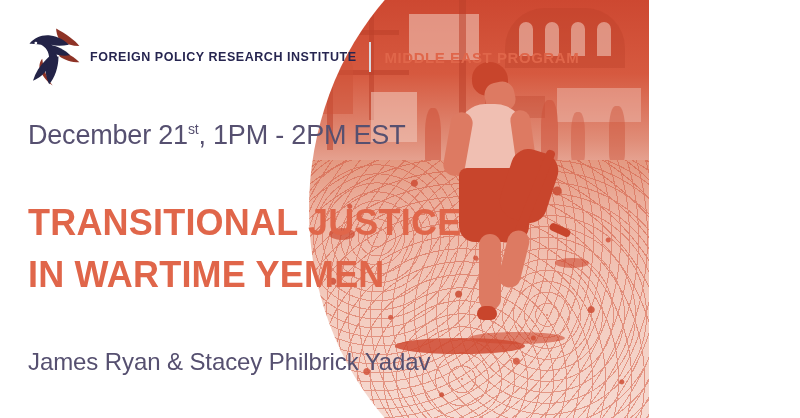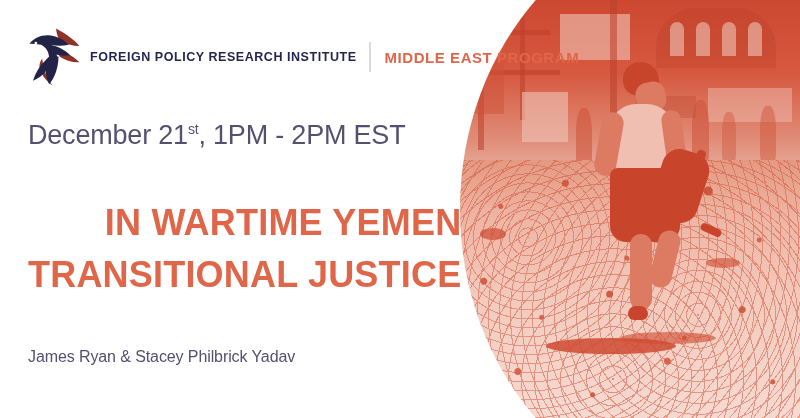--- a/index.html
+++ b/index.html
@@ -6,25 +6,24 @@
     margin: 0;
     padding: 0;
     background: #ffffff;
   }
   body {
     font-family: "Liberation Sans", sans-serif;
   }
 
   .poster {
     position: relative;
-    width: 800px;
+    width: 649px;
     height: 418px;
     background: #ffffff;
     overflow: hidden;
-    text-align: right;
   }
 
   
   .photo-panel {
     position: absolute;
     top: 0;
     right: 0;
     width: 340px;
     height: 418px;
     overflow: hidden;
@@ -179,21 +178,21 @@
     letter-spacing: 0.2px;
     line-height: 52px;
     white-space: nowrap;
   }
   .title-line { display: block; }
 
   .speakers {
     position: absolute;
     left: 28px;
     top: 348px;
-    font-size: 16px;
+    font-size: 24px;
     color: #565070;
     letter-spacing: -0.1px;
     white-space: nowrap;
   }
 </style>
 </head>
 <body>
 
 <div class="poster">
 
@@ -272,20 +271,20 @@
       <span class="brand-divider"></span>
 
       <span class="brand-program">MIDDLE EAST PROGRAM</span>
     </div>
 
     <div class="date-line">
       <span>December 21</span><sup>st</sup><span>, 1PM - 2PM EST</span>
     </div>
 
     <div class="title">
+      <span class="title-line">TRANSITIONAL JUSTICE</span>
       <span class="title-line">IN WARTIME YEMEN</span>
-      <span class="title-line">TRANSITIONAL JUSTICE</span>
     </div>
 
     <div class="speakers">James Ryan &amp; Stacey Philbrick Yadav</div>
 
   </div>
 </div>
 
 </body></html>

